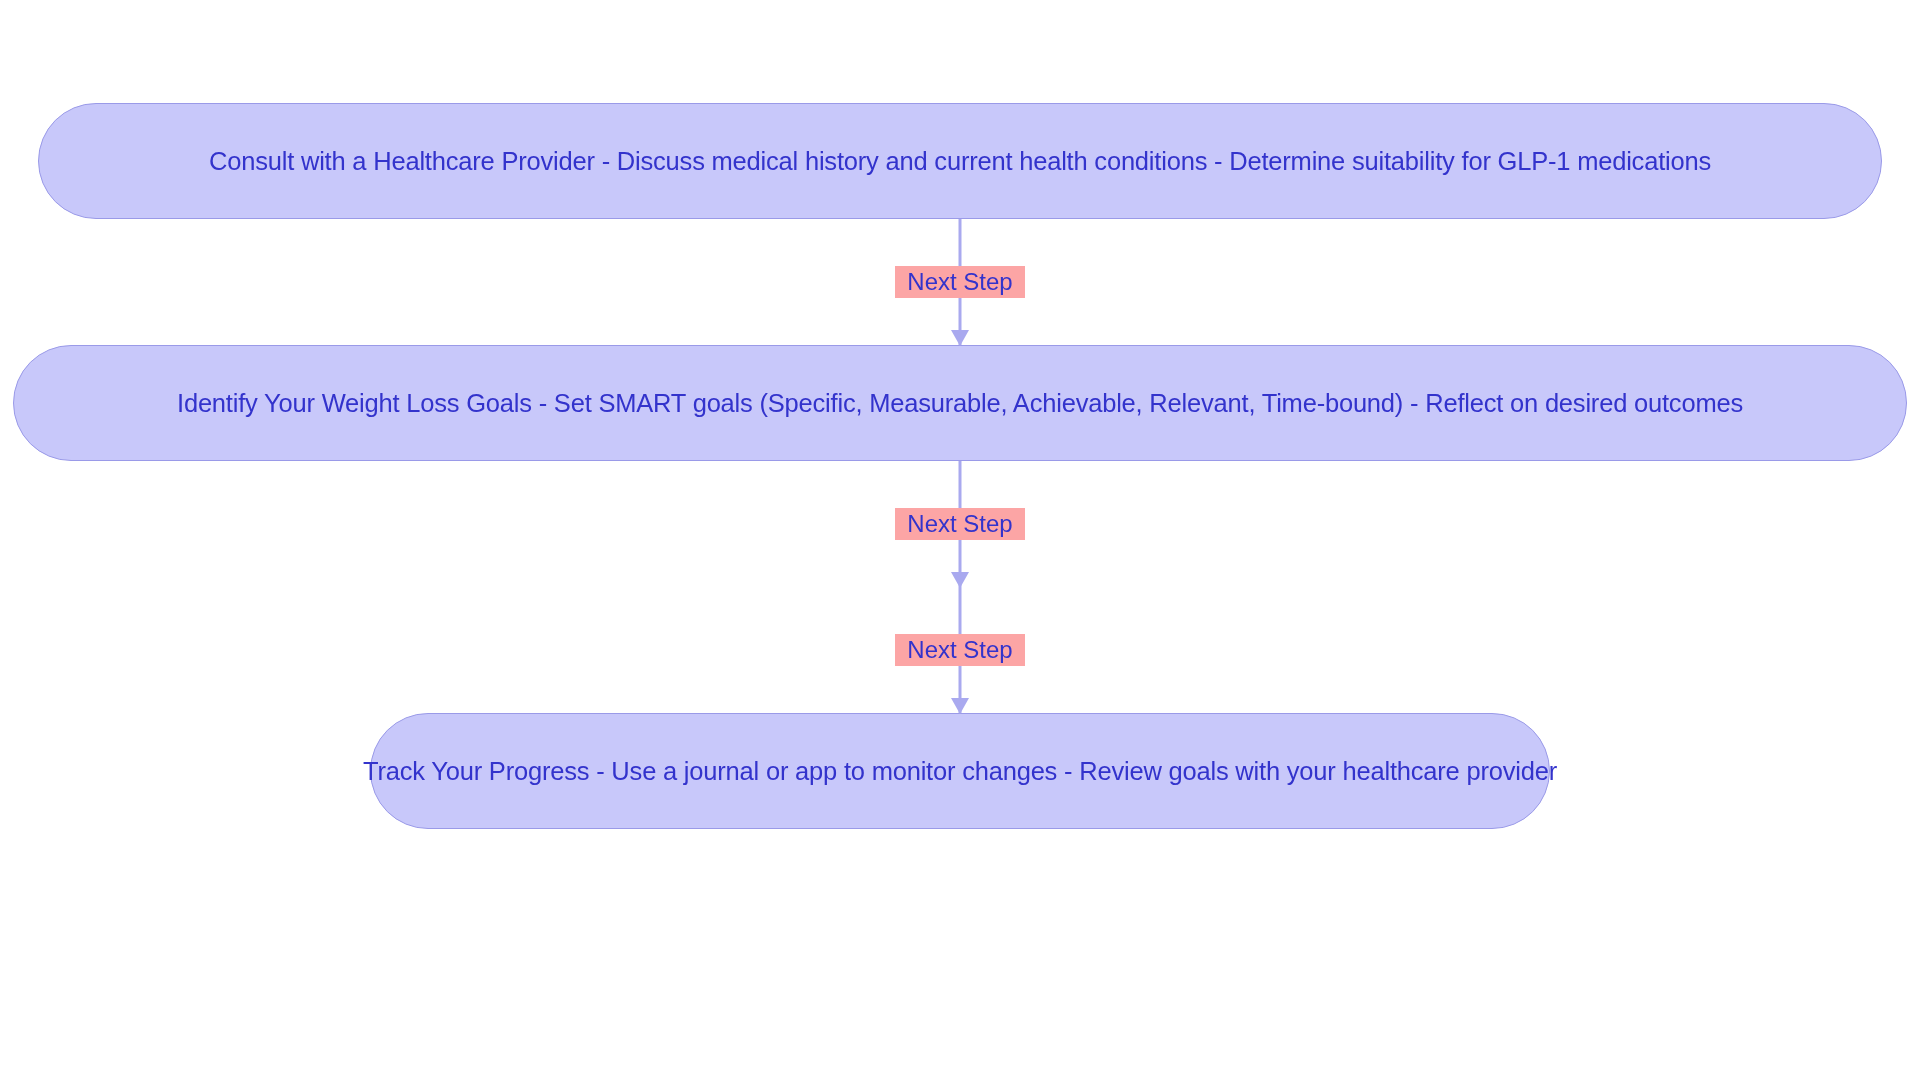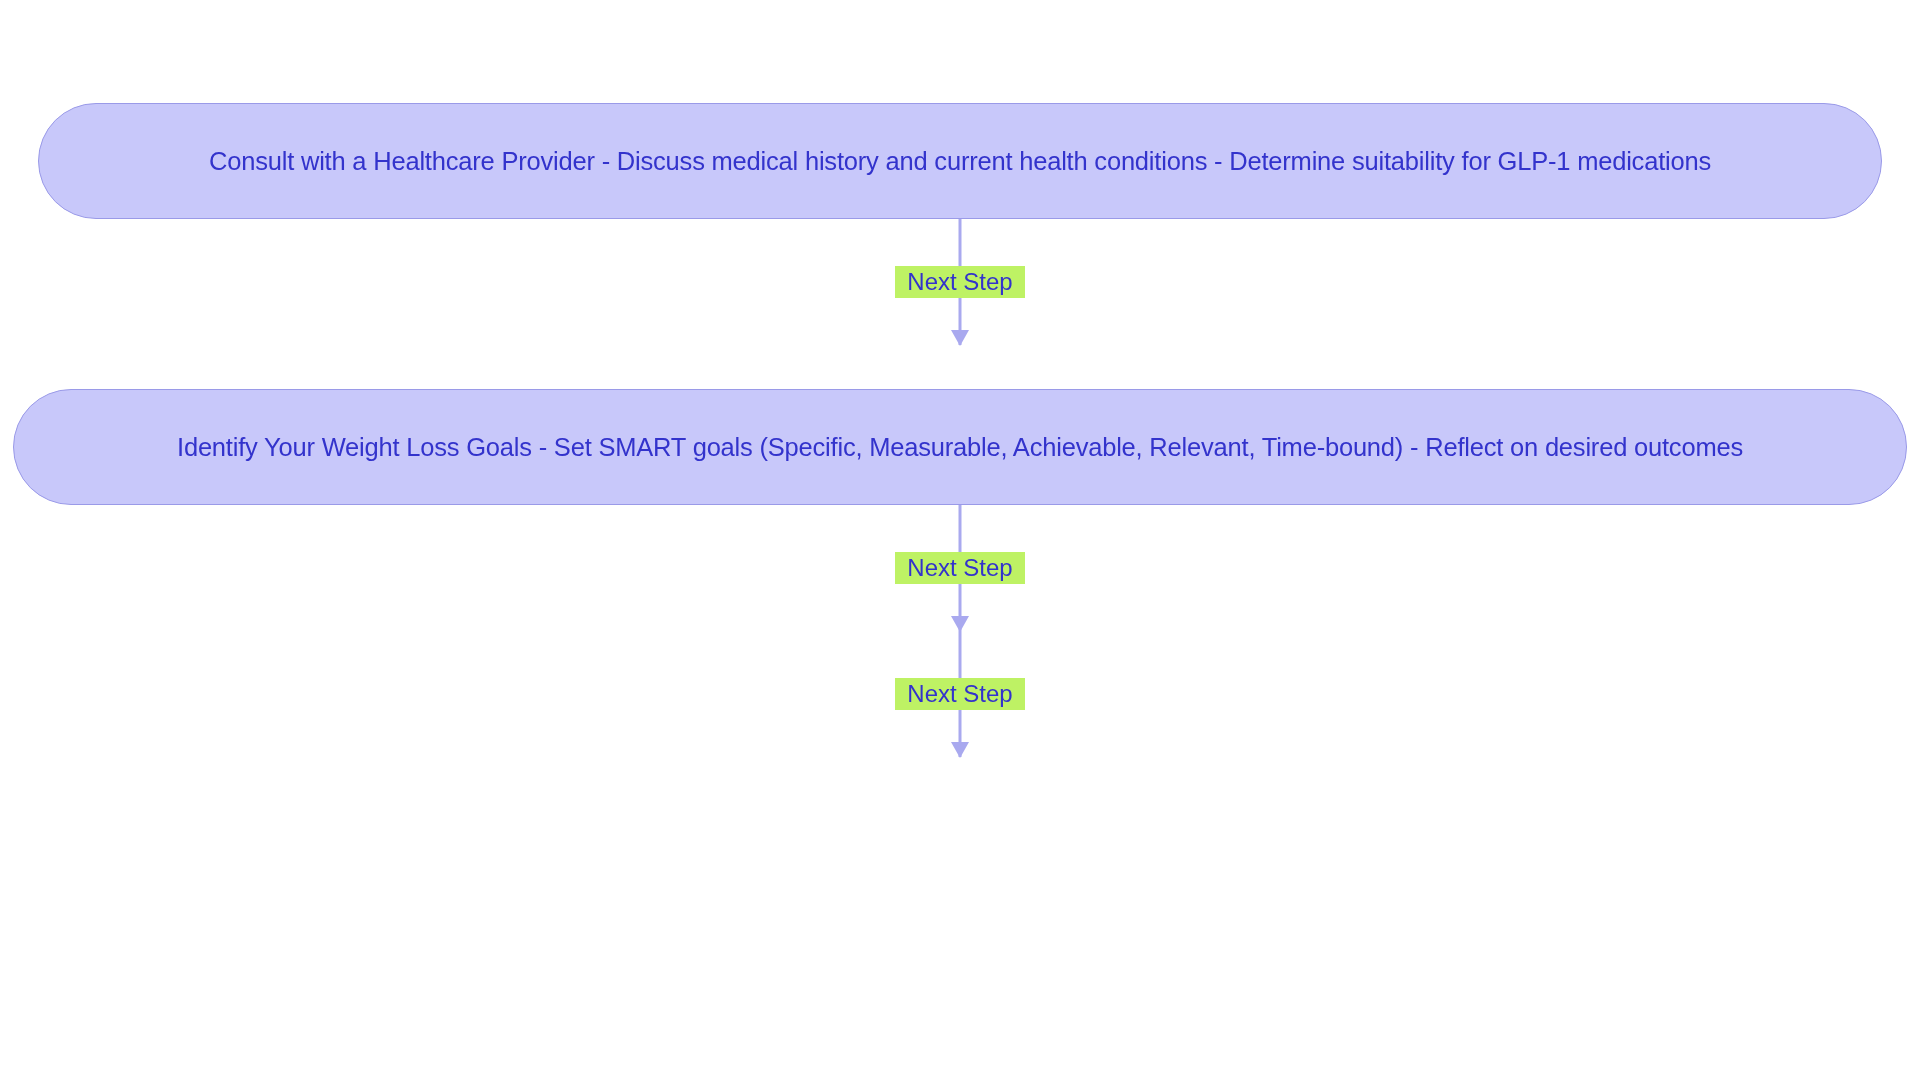--- a/index.html
+++ b/index.html
@@ -54,21 +54,21 @@
     color: #3333cc;
     font-family: "Liberation Sans", sans-serif;
     font-size: 25.5px;
     line-height: 1.2;
     letter-spacing: -0.2px;
     white-space: nowrap;
   }
 
   
   .node-0 { width: 1844px; }
-  .node-1 { width: 1894px; margin-top: 44px; }
+  .node-1 { width: 1894px; }
   .node-2 { width: 1700px; }
   .node-3 { width: 1180px; }
 
   .connector {
     position: relative;
     width: 200px;
     height: 126px;
     flex: 0 0 auto;
     display: flex;
     align-items: center;
@@ -93,21 +93,21 @@
     width: 0;
     height: 0;
     border-left: 9px solid transparent;
     border-right: 9px solid transparent;
     border-top: 16px solid #a9a9ef;
   }
 
   .connector-label {
     position: relative;
     z-index: 2;
-    background: #bef264;
+    background: #fca5a5;
     padding: 2px 12px;
     color: #3333cc;
     font-family: "Liberation Sans", sans-serif;
     font-size: 24px;
     line-height: 1.2;
     white-space: nowrap;
   }
 </style>
 </head>
 <body>
@@ -135,15 +135,18 @@
       <span class="connector-label">Next Step</span>
     </div>
 
 
     <div class="connector">
       <div class="connector-line"></div>
       <div class="connector-arrowhead"></div>
       <span class="connector-label">Next Step</span>
     </div>
 
+    <div class="node node-3">
+      <span class="node-label">Track Your Progress - Use a journal or app to monitor changes - Review goals with your healthcare provider</span>
+    </div>
 
   </div>
 </div>
 
 </body></html>

